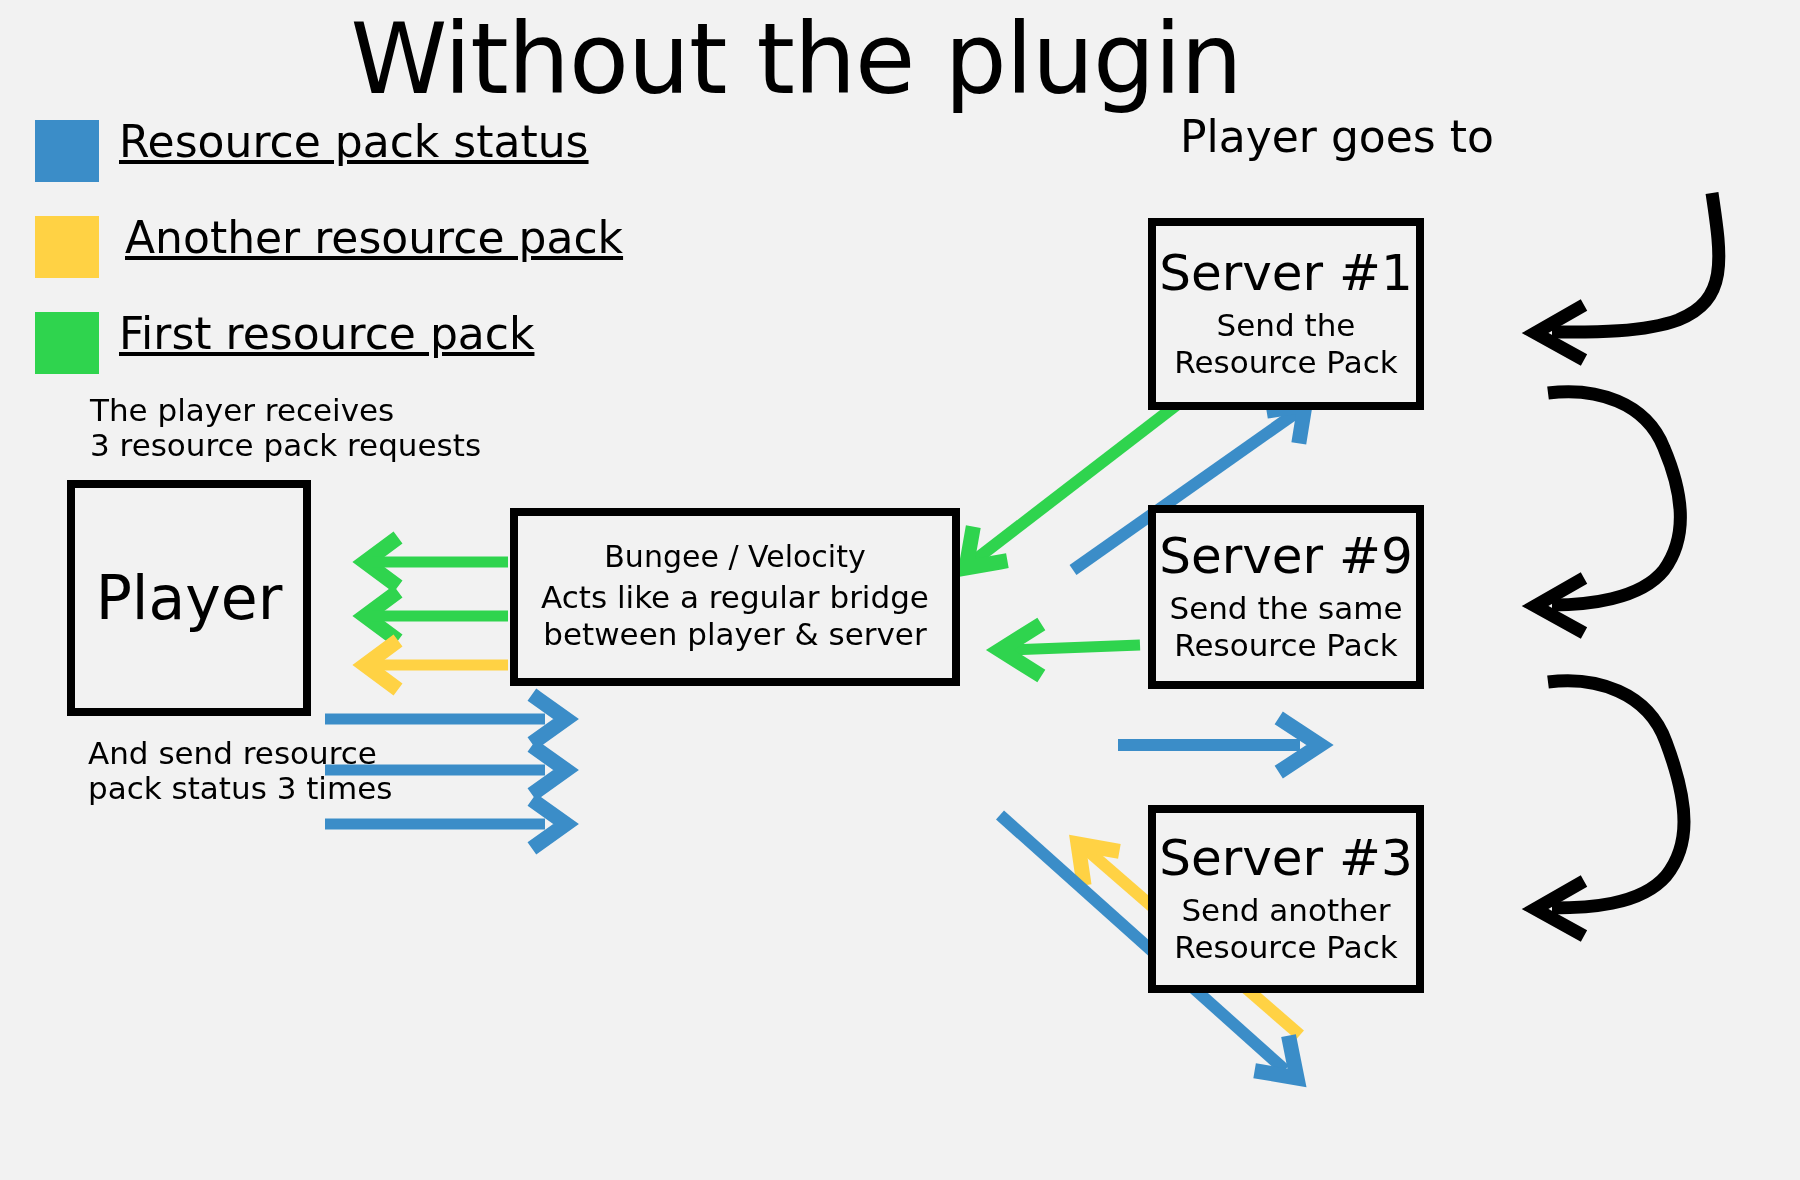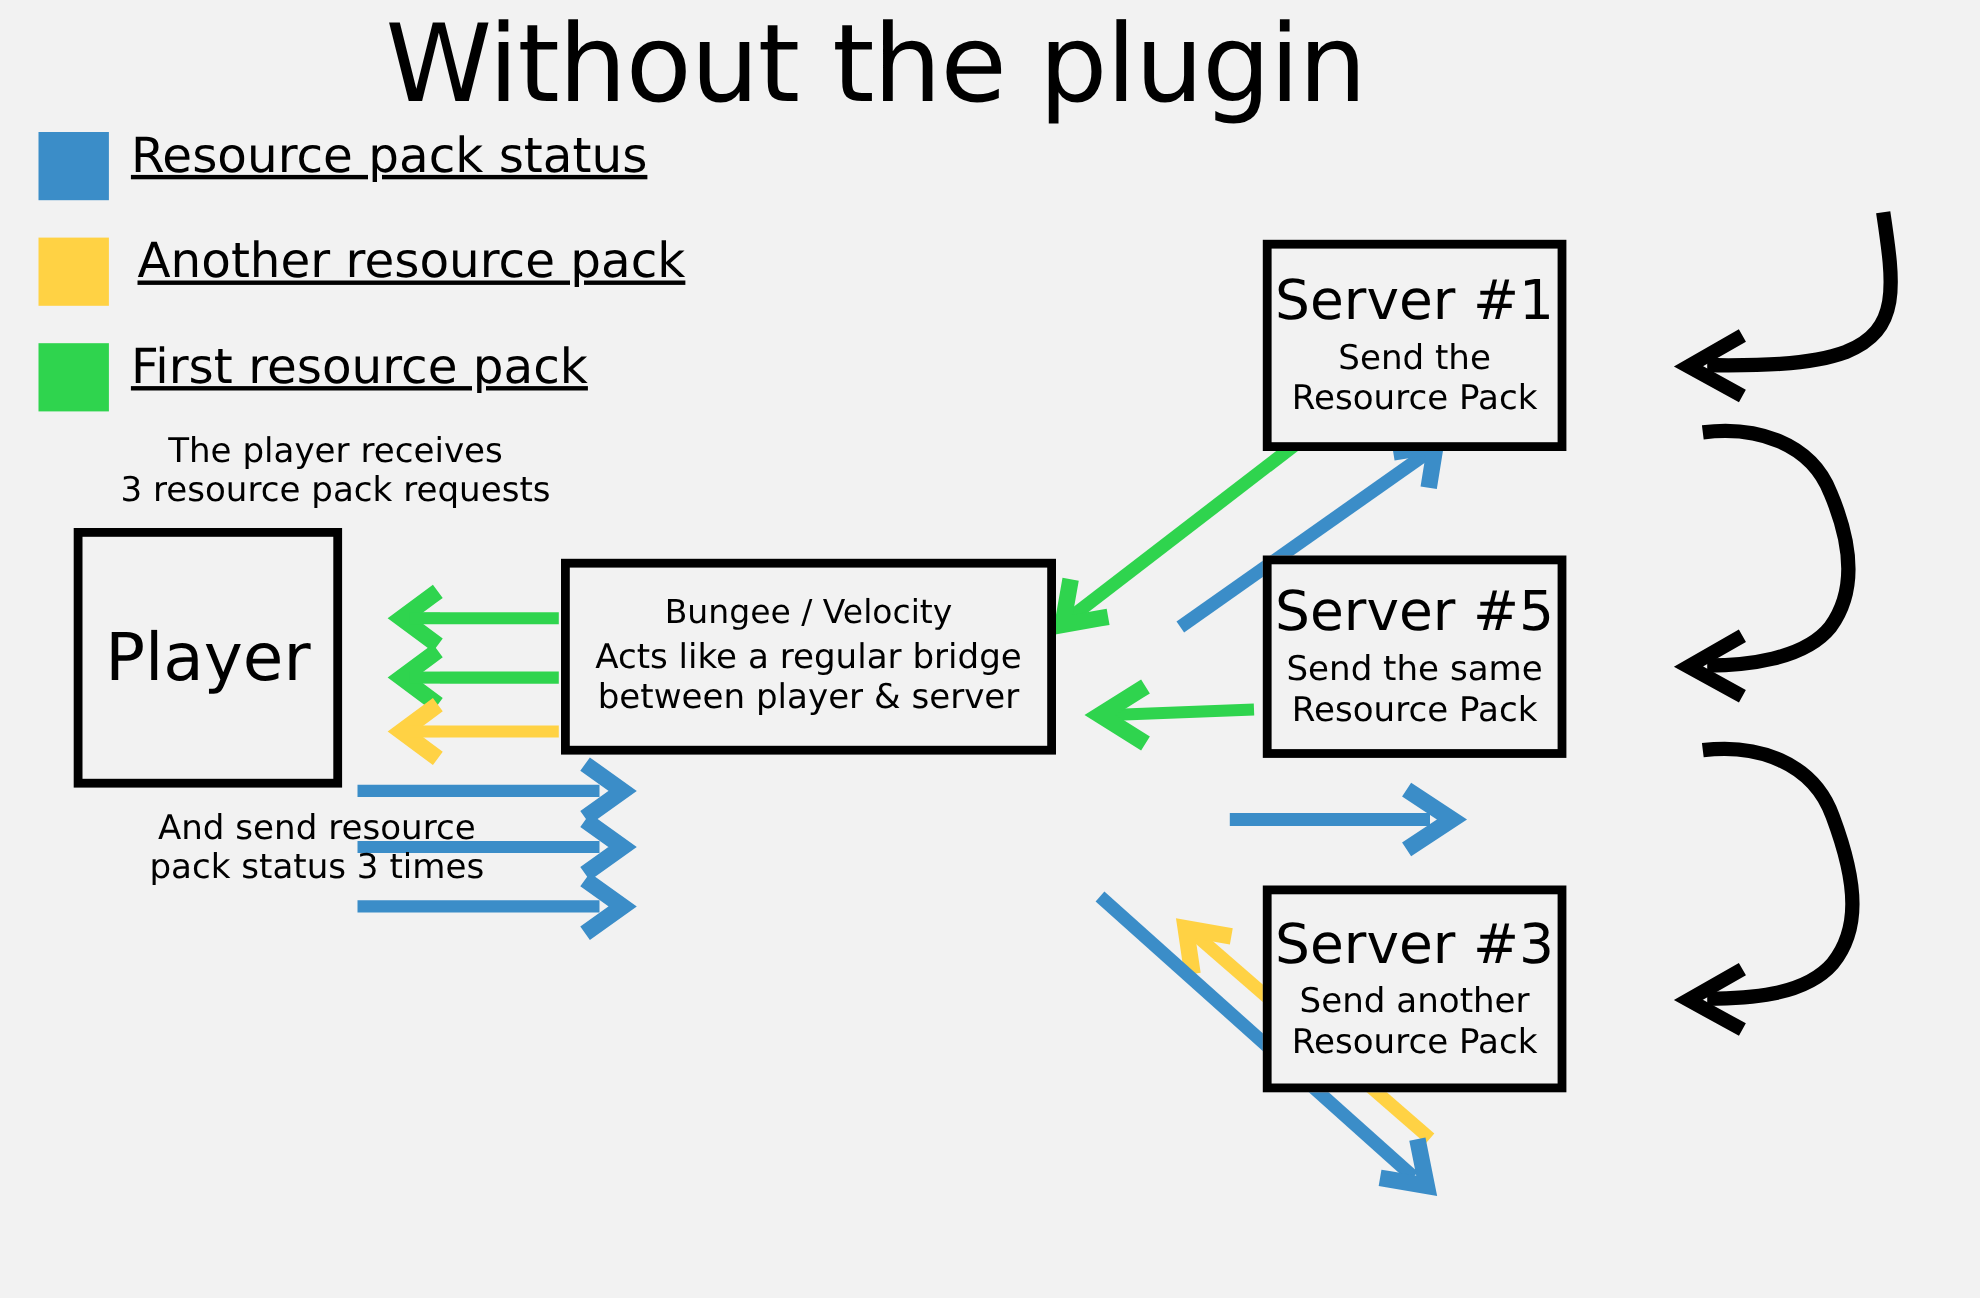--- a/index.html
+++ b/index.html
@@ -66,21 +66,20 @@
   #server1-box{left:1148px;top:218px;width:276px;height:192px;}
   #server2-box{left:1148px;top:505px;width:276px;height:184px;}
   #server3-box{left:1148px;top:805px;width:276px;height:188px;}
   .server-box .node-title{font-size:50px;}
   .server-box .node-sub{font-size:31px;}
 
   
   .caption{
     font-size:31px;
     line-height:1.12;
-    text-align:center;
     white-space:pre-line;
   }
   #cap-receives{left:90px;top:393px;width:430px;}
   #cap-status{left:88px;top:736px;width:400px;}
   #cap-goes-to{left:1180px;top:112px;width:340px;font-size:44px;text-align:left;}
 
   svg{position:absolute;left:0;top:0;width:1800px;height:1180px;overflow:visible;}
 </style>
 </head>
 <body>
@@ -185,39 +184,40 @@
     </g>
 
   </svg>
 
   <div class="abs caption" id="cap-receives">The player receives
 3 resource pack requests</div>
 
   <div class="abs caption" id="cap-status">And send resource
 pack status 3 times</div>
 
+  <div class="abs caption" id="cap-goes-to">Player goes to</div>
 
   <div class="abs nodebox" id="player-box">
     <div class="node-title">Player</div>
   </div>
 
   <div class="abs nodebox" id="bungee-box">
     <div class="node-title">Bungee / Velocity</div>
     <div class="node-sub">Acts like a regular bridge
 between player &amp; server</div>
   </div>
 
   <div class="abs nodebox server-box" id="server1-box">
     <div class="node-title">Server #1</div>
     <div class="node-sub">Send the
 Resource Pack</div>
   </div>
 
   <div class="abs nodebox server-box" id="server2-box">
-    <div class="node-title">Server #5</div>
+    <div class="node-title">Server #9</div>
     <div class="node-sub">Send the same
 Resource Pack</div>
   </div>
 
   <div class="abs nodebox server-box" id="server3-box">
     <div class="node-title">Server #3</div>
     <div class="node-sub">Send another
 Resource Pack</div>
   </div>
 

